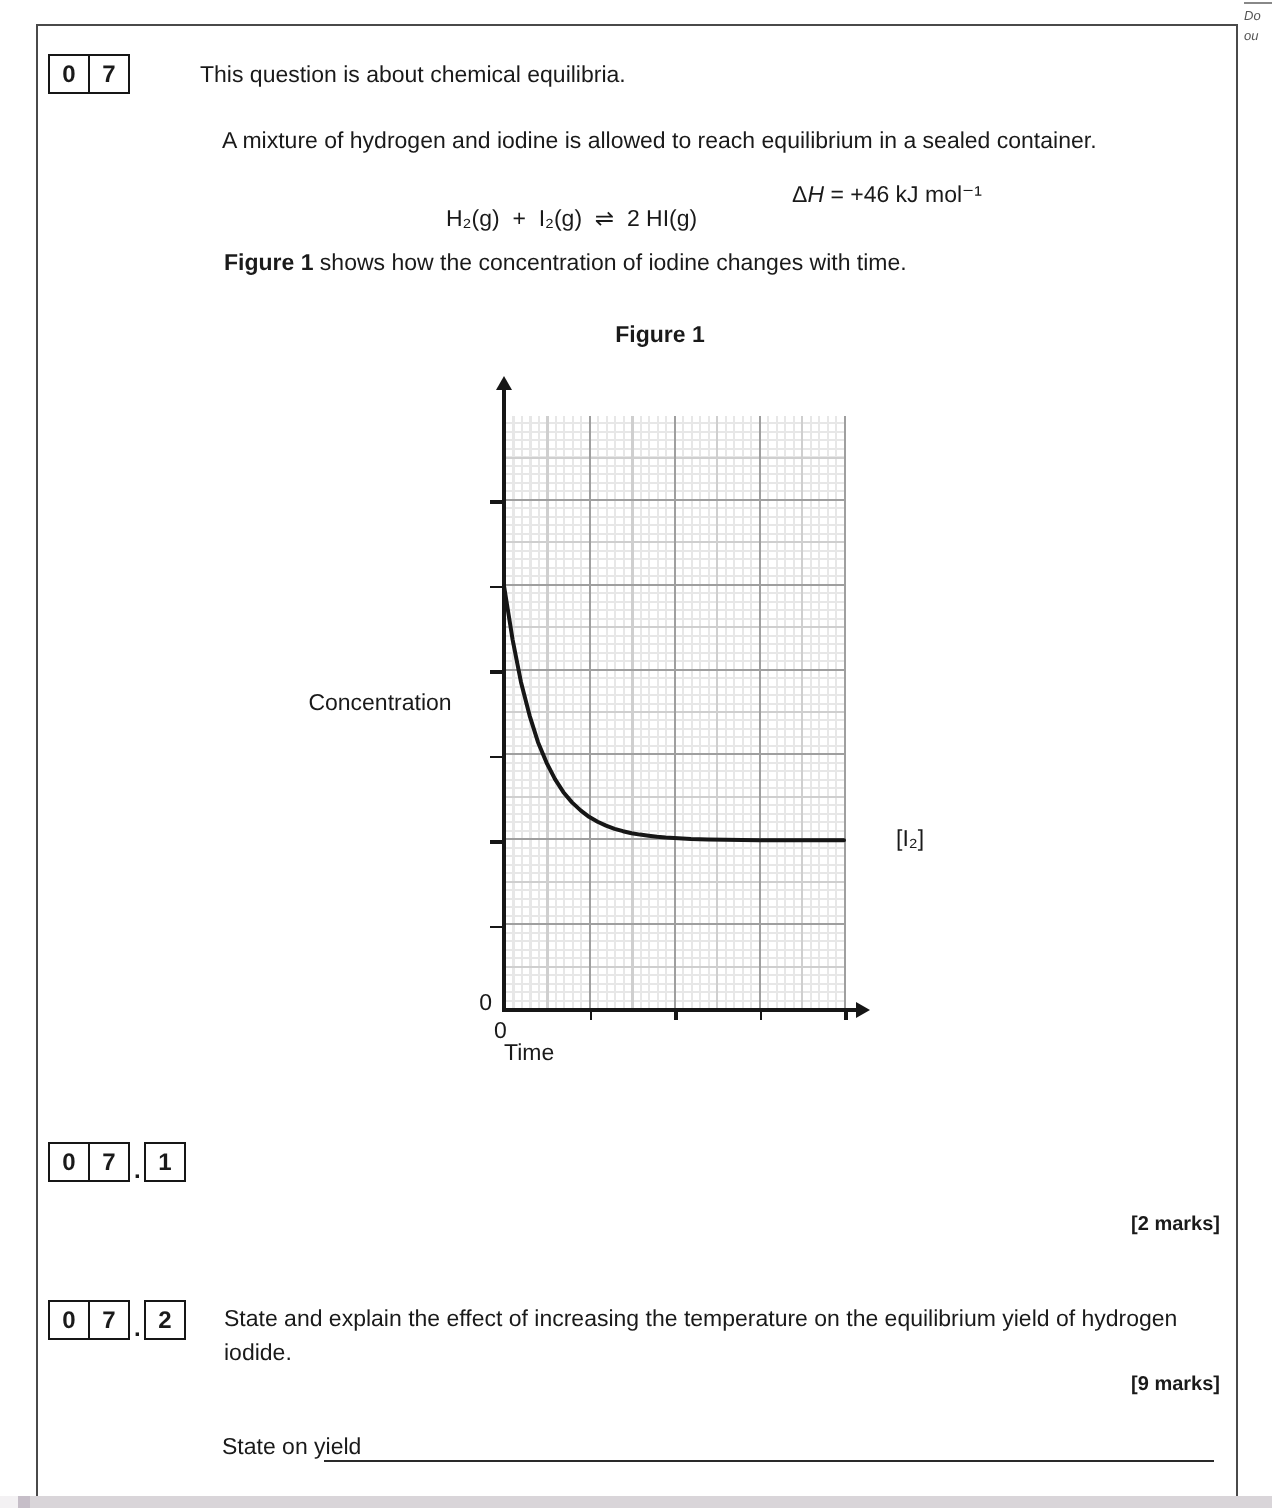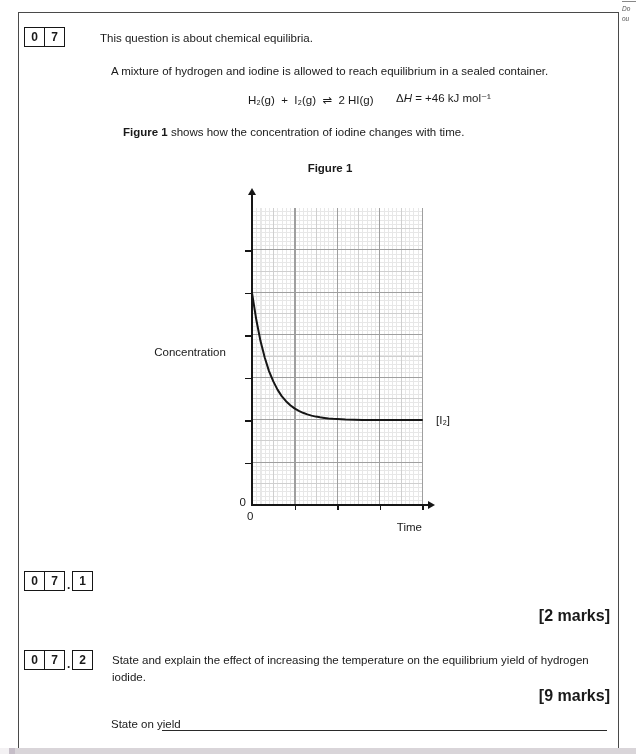--- a/index.html
+++ b/index.html
@@ -13,21 +13,21 @@
                border-top:1px solid #888;color:#555;font-size:6.5px;font-style:italic;line-height:10px;padding-top:2px;}
   
   .qbox{position:absolute;display:flex;border:1.5px solid #161616;background:#fff;height:18px;}
   .qbox .cell{width:19px;height:18px;display:flex;align-items:center;justify-content:center;
               font-weight:bold;font-size:12px;}
   .qbox .cell + .cell{border-left:1.5px solid #161616;}
   .qdot{position:absolute;font-weight:bold;font-size:12px;}
   
   .txt{position:absolute;font-size:11.5px;line-height:17px;}
   .b{font-weight:bold;}
-  .marks{position:absolute;font-weight:bold;font-size:16px;}
+  .marks{position:absolute;font-weight:bold;font-size:10px;}
   .pre{white-space:pre;}
   
   .grid{position:absolute;left:252px;top:208px;width:170px;height:297px;background-color:#fff;
         background-image:
           repeating-linear-gradient(90deg,#9f9f9f 0,#9f9f9f 1px,transparent 1px,transparent 42.5px),
           repeating-linear-gradient(0deg,#9f9f9f 0,#9f9f9f 1px,transparent 1px,transparent 42.43px),
           repeating-linear-gradient(90deg,#cfcfcf 0,#cfcfcf 1px,transparent 1px,transparent 21.25px),
           repeating-linear-gradient(0deg,#cfcfcf 0,#cfcfcf 1px,transparent 1px,transparent 21.21px),
           repeating-linear-gradient(90deg,#e7e7e7 0,#e7e7e7 1px,transparent 1px,transparent 4.25px),
           repeating-linear-gradient(0deg,#e7e7e7 0,#e7e7e7 1px,transparent 1px,transparent 4.243px);
@@ -63,26 +63,26 @@
 
   <div class="qbox" style="left:24px;top:27px;">
     <div class="cell">0</div>
     <div class="cell">7</div>
   </div>
 
   <div class="txt" style="left:100px;top:30px;">This question is about chemical equilibria.</div>
 
   <div class="txt" style="left:111px;top:63px;width:510px;">A mixture of hydrogen and iodine is allowed to reach equilibrium in a sealed container.</div>
 
-  <div class="txt pre" style="left:223px;top:92px;margin-left:25px;">H₂(g)  +  I₂(g)  ⇌  2 HI(g)</div>
+  <div class="txt pre" style="left:223px;top:102px;">H₂(g)  +  I₂(g)  ⇌  2 HI(g)</div>
   <div class="txt" style="left:396px;top:90px;">
     <span>Δ</span><i>H</i><span class="pre"> = +46 kJ mol⁻¹</span>
   </div>
 
-  <div class="txt" style="left:123px;top:124px;">
+  <div class="txt" style="left:112px;top:124px;">
     <span class="b">Figure 1</span><span> shows how the concentration of iodine changes with time.</span>
   </div>
 
   <div class="txt b" style="left:230px;top:160px;width:200px;text-align:center;">Figure 1</div>
 
   <div class="grid"></div>
 
   <svg class="curve-svg" viewBox="0 0 171 297">
     <polyline fill="none" stroke="#161616" stroke-width="2" stroke-linejoin="round" stroke-linecap="round" points="0.0,84.9 4.3,111.8 8.5,133.1 12.8,149.8 17.0,163.1 21.3,173.4 25.5,181.6 29.7,188.1 34.0,193.2 38.3,197.2 42.5,200.4 46.8,202.9 51.0,204.8 55.3,206.4 59.5,207.6 63.8,208.6 68.0,209.3 72.3,209.9 76.5,210.4 80.8,210.8 85.0,211.0 93.5,211.5 102.0,211.7 110.5,211.9 127.5,212.1 170.0,212.1"></polyline>
   </svg>
@@ -102,22 +102,22 @@
   <div class="xticks">
       <div class="t" style="left: 42.5px;"></div>
       <div class="t" style="left: 85px;"></div>
       <div class="t" style="left: 127.5px;"></div>
       <div class="t" style="left: 170px;"></div>
     </div>
 
   <div class="txt" style="left:140px;top:344px;width:100px;text-align:center;">Concentration</div>
   <div class="txt" style="left:230px;top:494px;width:16px;text-align:right;">0</div>
   <div class="txt" style="left:247px;top:508px;width:12px;">0</div>
-  <div class="txt" style="left:252px;top:519px;width:170px;text-align:right;">Time</div>
-  <div class="txt" style="left:436px;top:412px;">[I₂]</div>
+  <div class="txt" style="left:252px;top:519px;width:170px;text-align:left;">Time</div>
+  <div class="txt" style="left:448px;top:412px;">[I₂]</div>
 
   <div class="qbox" style="left:24px;top:571px;">
     <div class="cell">0</div>
     <div class="cell">7</div>
   </div>
   <div class="qdot" style="left:67px;top:578px;">.</div>
   <div class="qbox" style="left:72px;top:571px;">
     <div class="cell">1</div>
   </div>
   <div class="marks" style="right:26px;top:607px;">[2 marks]</div>

